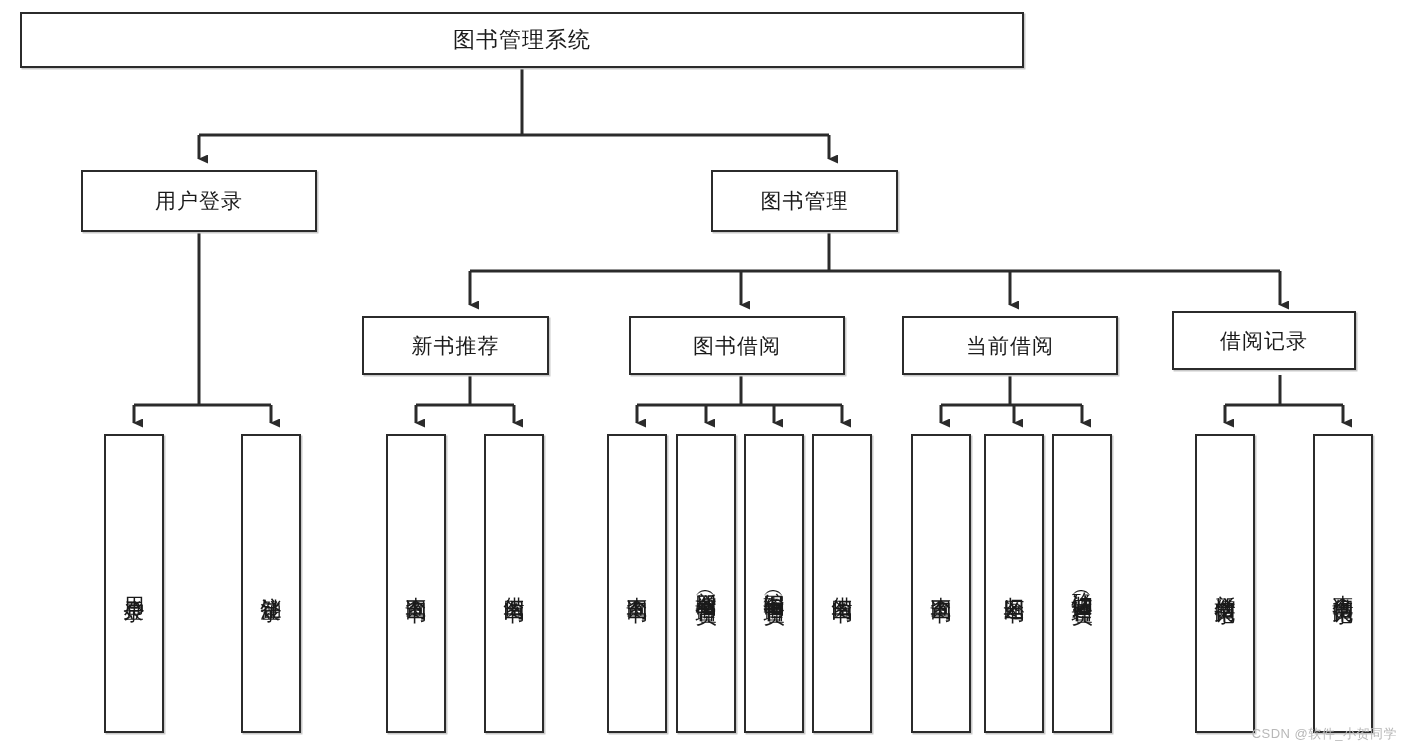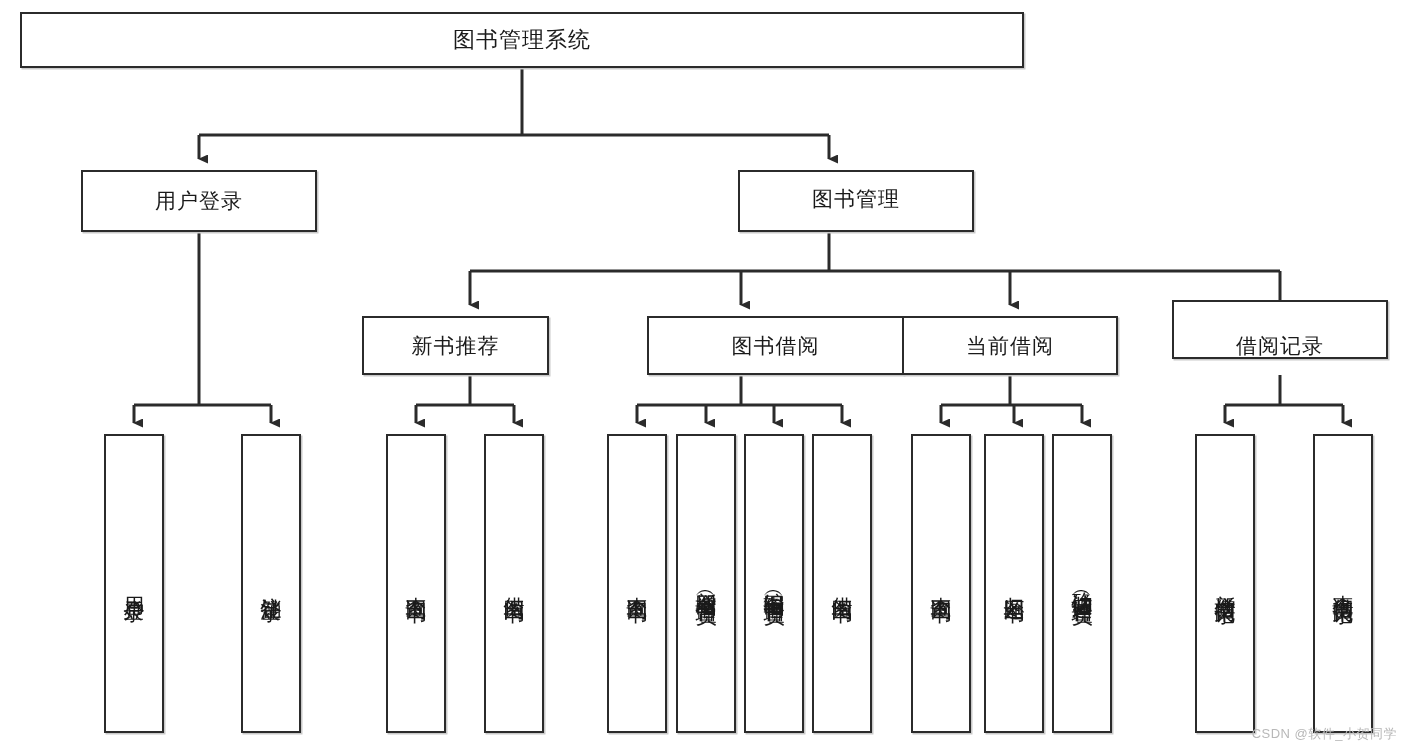--- a/index.html
+++ b/index.html
@@ -114,33 +114,33 @@
       </g>
   </svg>
 
   <div id="nodes-layer">
       <div class="node horizontal root" style="left: 20px; top: 12px; width: 1004px; height: 56px;">
         <span class="label">图书管理系统</span>
       </div>
       <div class="node horizontal" style="left: 81px; top: 170px; width: 236px; height: 62px;">
         <span class="label">用户登录</span>
       </div>
-      <div class="node horizontal" style="left: 738px; top: 170px; width: 236px; height: 62px; font-family: Liberation Mono, monospace;">
+      <div class="node horizontal" style="left: 711px; top: 170px; width: 187px; height: 62px;">
         <span class="label">图书管理</span>
       </div>
       <div class="node horizontal" style="left: 362px; top: 316px; width: 187px; height: 59px;">
         <span class="label">新书推荐</span>
       </div>
-      <div class="node horizontal" style="left: 647px; top: 316px; width: 257px; height: 59px;">
+      <div class="node horizontal" style="left: 629px; top: 316px; width: 216px; height: 59px;">
         <span class="label">图书借阅</span>
       </div>
       <div class="node horizontal" style="left: 902px; top: 316px; width: 216px; height: 59px;">
         <span class="label">当前借阅</span>
       </div>
-      <div class="node horizontal" style="left: 1172px; top: 300px; width: 216px; height: 59px; align-items: flex-end;">
+      <div class="node horizontal" style="left: 1172px; top: 311px; width: 184px; height: 59px;">
         <span class="label">借阅记录</span>
       </div>
       <div class="node vertical" style="left: 104px; top: 434px; width: 60px; height: 299px;">
         <span class="label">用户登录</span>
       </div>
       <div class="node vertical" style="left: 241px; top: 434px; width: 60px; height: 299px;">
         <span class="label">注销登录</span>
       </div>
       <div class="node vertical" style="left: 386px; top: 434px; width: 60px; height: 299px;">
         <span class="label">查询图书</span>

